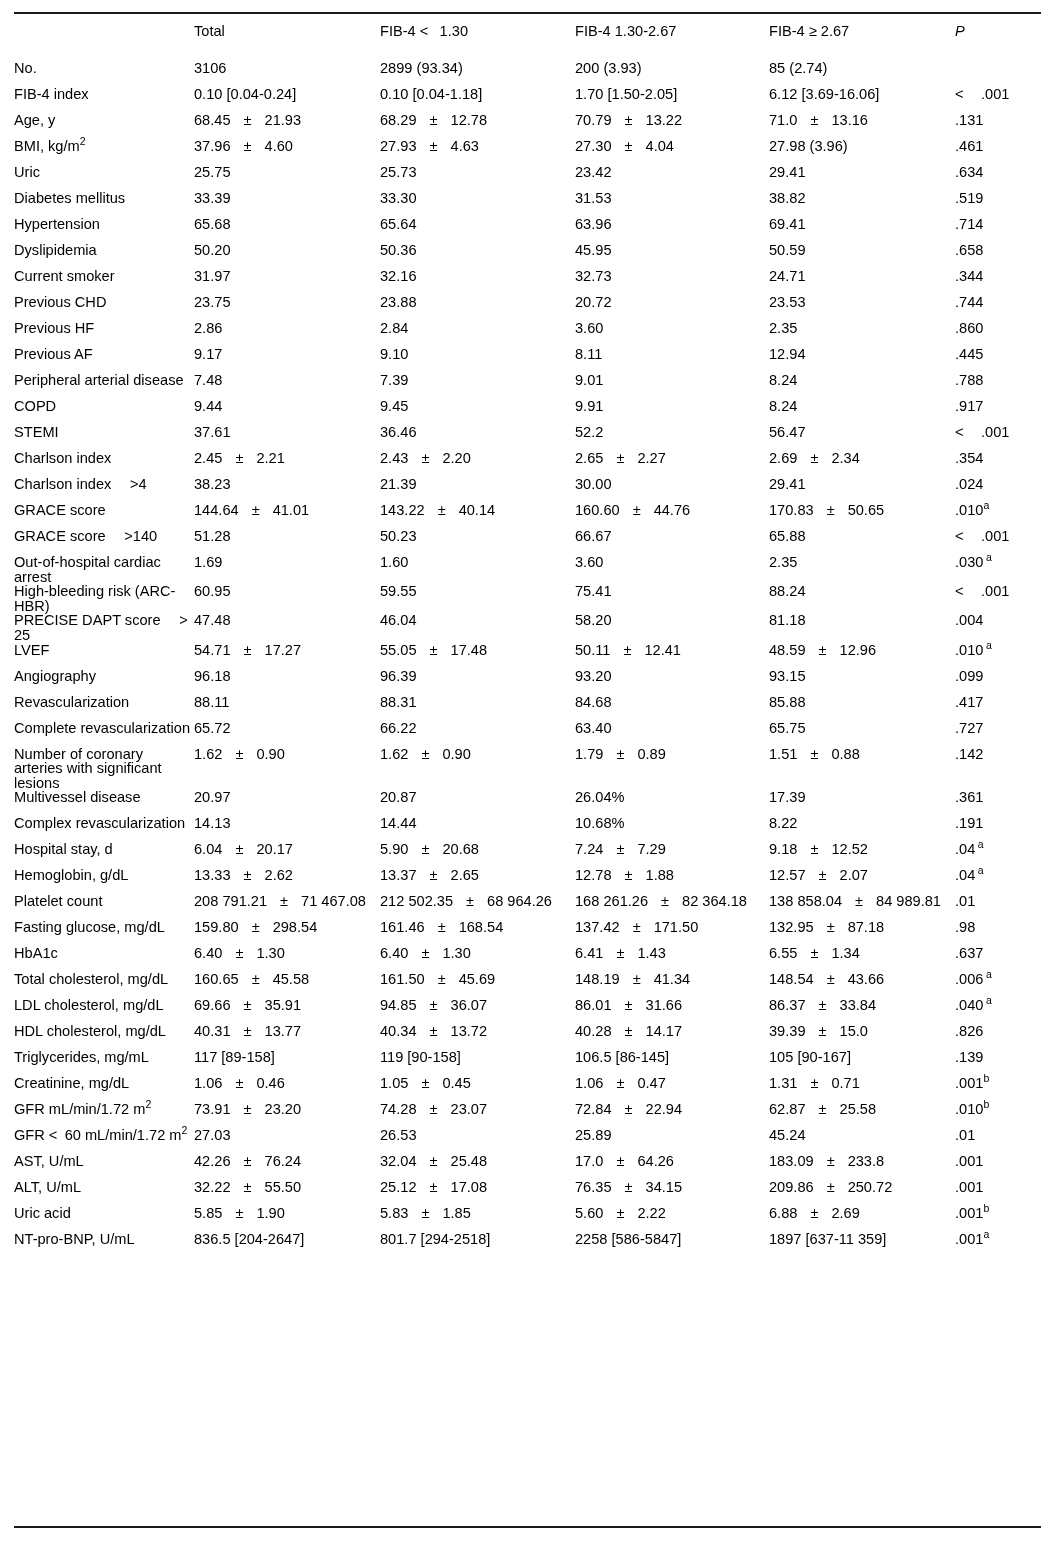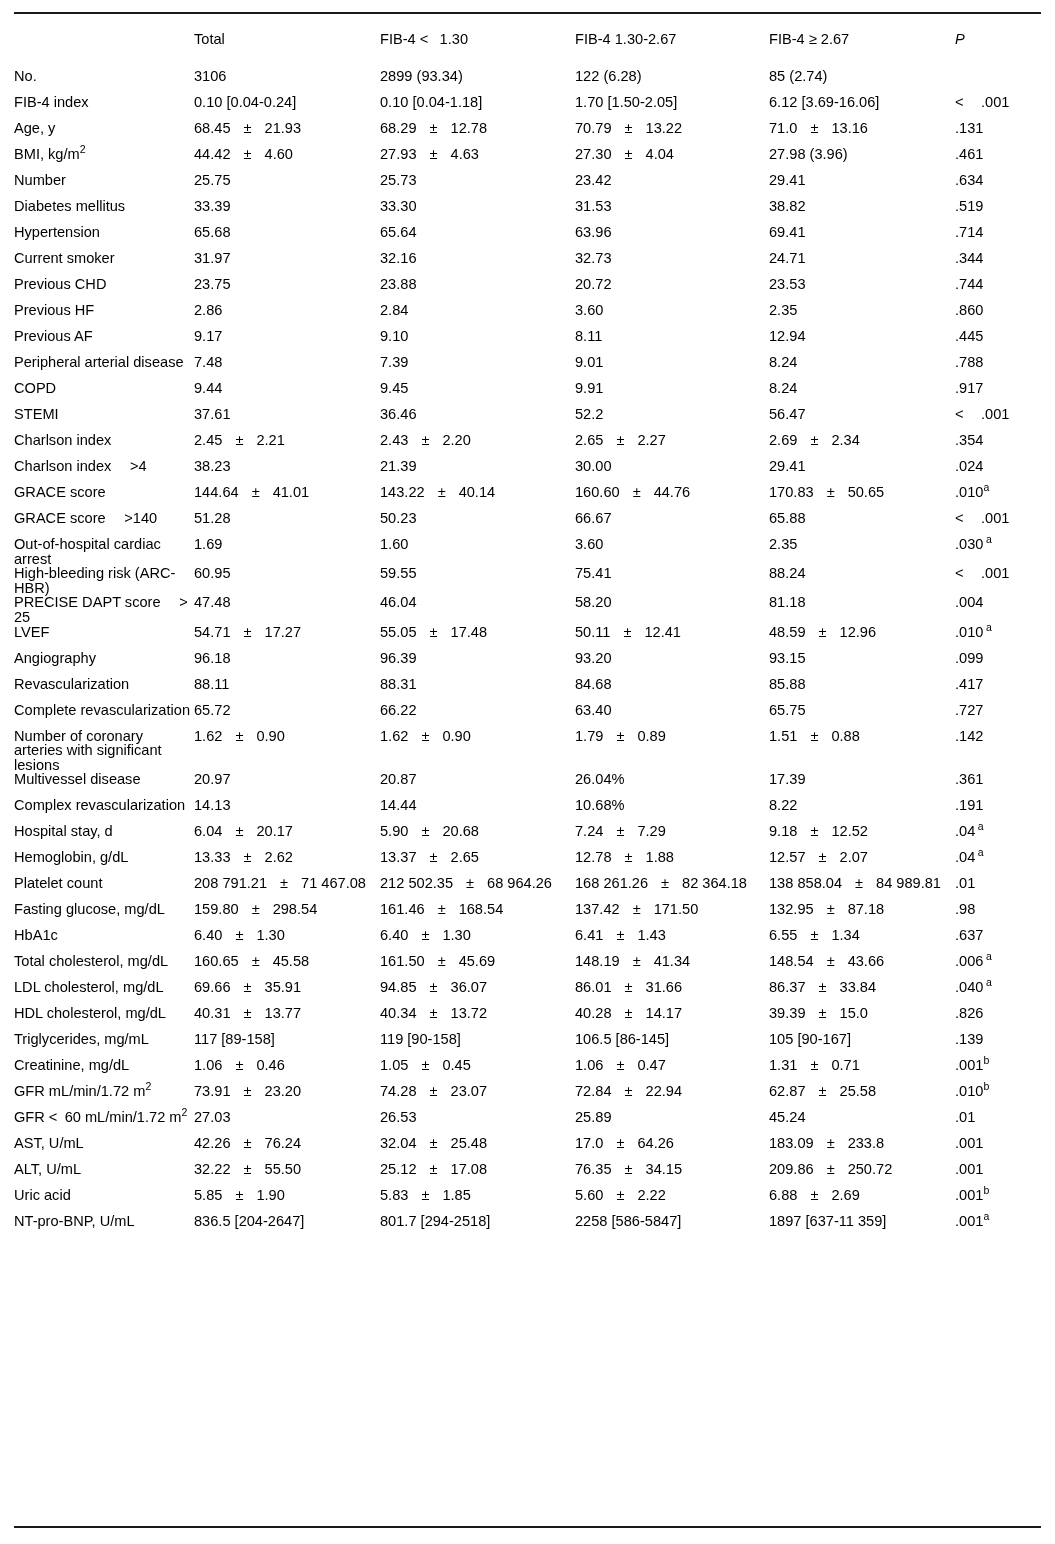--- a/index.html
+++ b/index.html
@@ -27,21 +27,21 @@
     left: 14px;
     right: 14px;
     height: 0;
     border-top: 2px solid #1a1a1a;
   }
   .rule.top { top: 12px; }
   .rule.bottom { top: 1526px; }
 
   table.tbl {
     position: absolute;
-    top: 32px;
+    top: 24px;
     left: 14px;
     width: 1027px;
     border-collapse: collapse;
     table-layout: fixed;
     font-size: 14.6px;
     line-height: 1.0;
   }
   table.tbl col.c-label { width: 180px; }
   table.tbl col.c-v1    { width: 186px; }
   table.tbl col.c-v2    { width: 195px; }
@@ -111,21 +111,21 @@
     <tbody id="tbody">
         <tr>
           <td class="lbl">No.</td>
           <td>
             <span class="num">3106</span>
           </td>
           <td>
             <span class="num">2899 (93.34)</span>
           </td>
           <td>
-            <span class="num">122 (6.28)</span>
+            <span class="num">200 (3.93)</span>
           </td>
           <td>
             <span class="num">85 (2.74)</span>
           </td>
           <td></td>
         </tr>
         <tr>
           <td class="lbl">FIB-4 index</td>
           <td>
             <span class="num">0.10 [0.04-0.24]</span>
@@ -153,35 +153,35 @@
             <span class="num"><span class="v">70.79</span><span class="pm">±</span><span class="sd">13.22</span></span>
           </td>
           <td>
             <span class="num"><span class="v">71.0</span><span class="pm">±</span><span class="sd">13.16</span></span>
           </td>
           <td>.131</td>
         </tr>
         <tr>
           <td class="lbl">BMI, kg/m<sup class="unit">2</sup></td>
           <td>
-            <span class="num"><span class="v">44.42</span><span class="pm">±</span><span class="sd">4.60</span></span>
+            <span class="num"><span class="v">37.96</span><span class="pm">±</span><span class="sd">4.60</span></span>
           </td>
           <td>
             <span class="num"><span class="v">27.93</span><span class="pm">±</span><span class="sd">4.63</span></span>
           </td>
           <td>
             <span class="num"><span class="v">27.30</span><span class="pm">±</span><span class="sd">4.04</span></span>
           </td>
           <td>
             <span class="num">27.98 (3.96)</span>
           </td>
           <td>.461</td>
         </tr>
         <tr>
-          <td class="lbl">Number</td>
+          <td class="lbl">Uric</td>
           <td>
             <span class="num">25.75</span>
           </td>
           <td>
             <span class="num">25.73</span>
           </td>
           <td>
             <span class="num">23.42</span>
           </td>
           <td>
@@ -213,20 +213,36 @@
           <td>
             <span class="num">65.64</span>
           </td>
           <td>
             <span class="num">63.96</span>
           </td>
           <td>
             <span class="num">69.41</span>
           </td>
           <td>.714</td>
+        </tr>
+        <tr>
+          <td class="lbl">Dyslipidemia</td>
+          <td>
+            <span class="num">50.20</span>
+          </td>
+          <td>
+            <span class="num">50.36</span>
+          </td>
+          <td>
+            <span class="num">45.95</span>
+          </td>
+          <td>
+            <span class="num">50.59</span>
+          </td>
+          <td>.658</td>
         </tr>
         <tr>
           <td class="lbl">Current smoker</td>
           <td>
             <span class="num">31.97</span>
           </td>
           <td>
             <span class="num">32.16</span>
           </td>
           <td>

